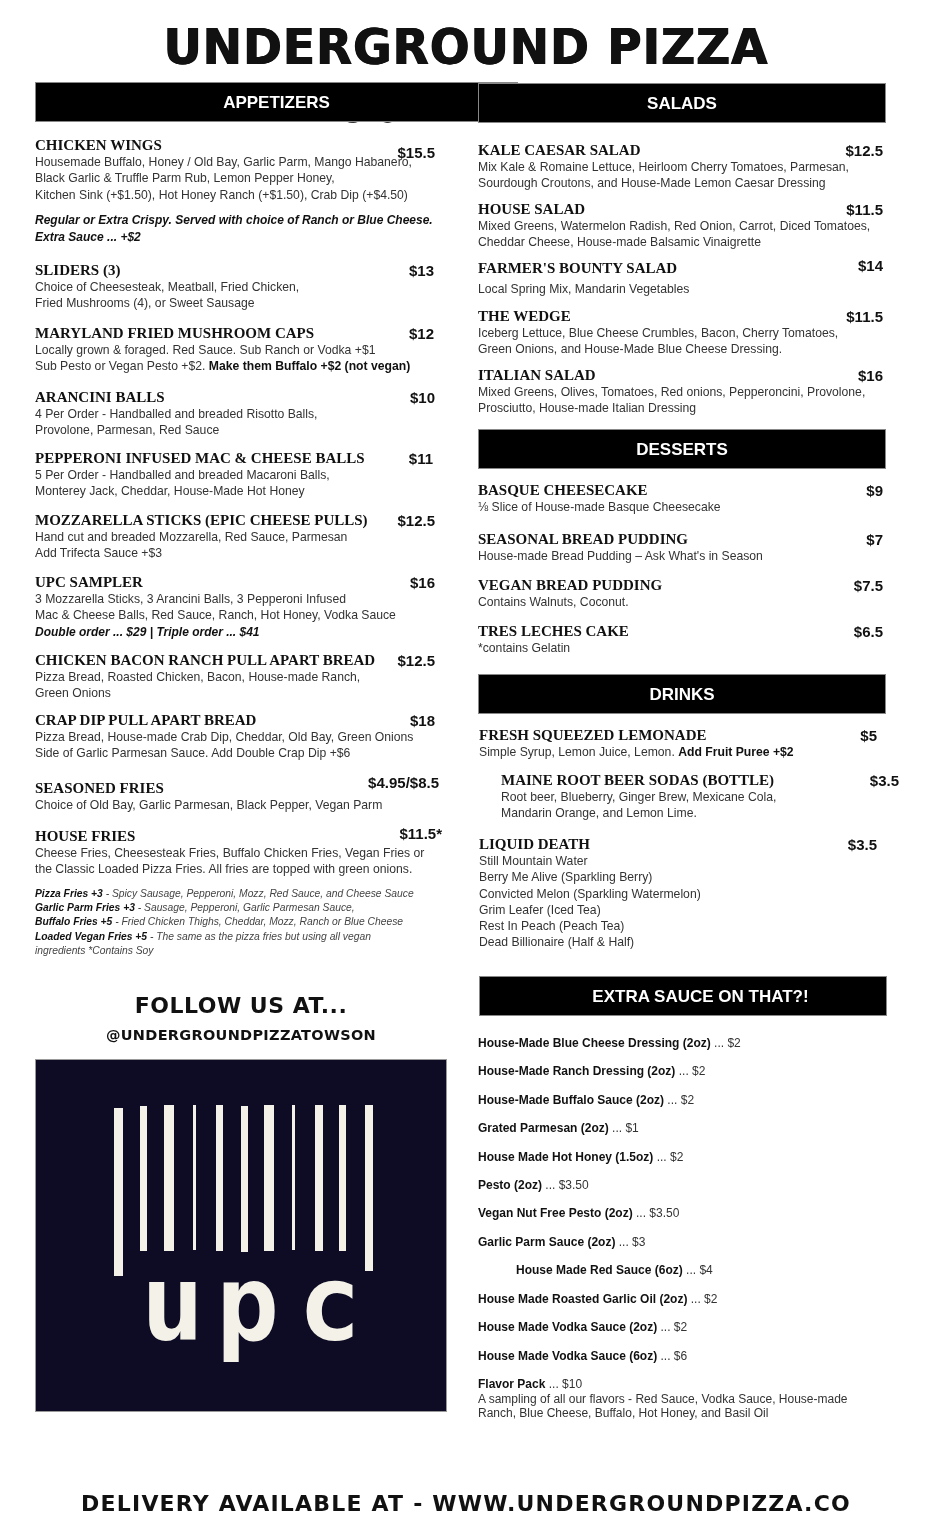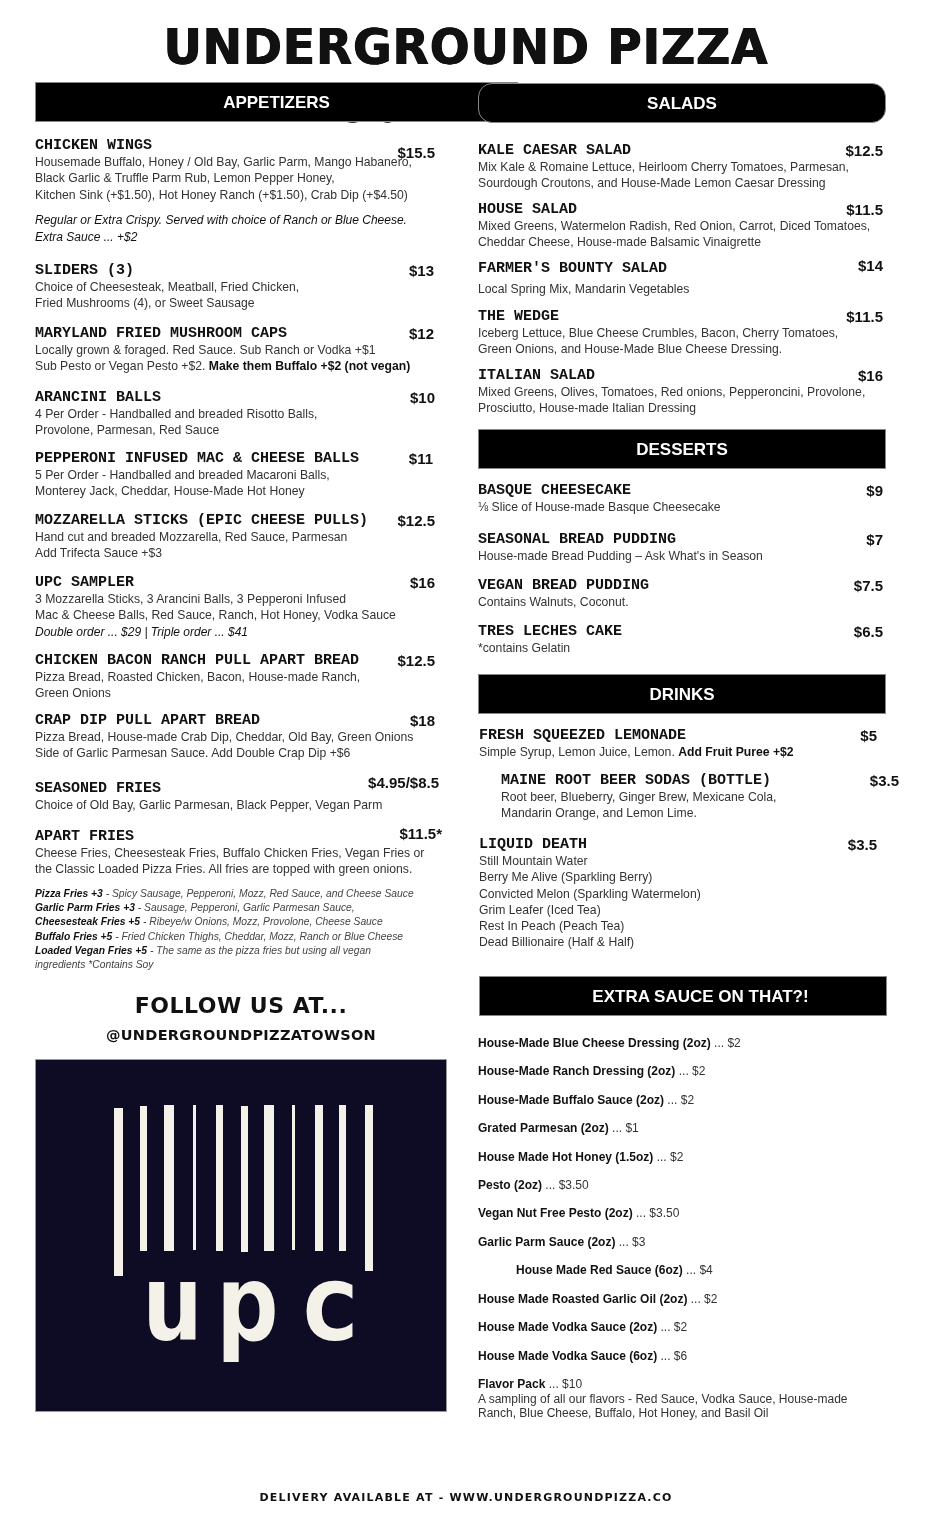--- a/index.html
+++ b/index.html
@@ -18,34 +18,34 @@
   .col-right { left: 478px; width: 408px; }
 
   .sec-head {
     position: absolute; background: #000; color: #fff; text-align: center;
     font-family: "Liberation Sans", sans-serif; font-weight: bold; font-size: 17px;
     height: 40px; line-height: 40px; border: 1px solid #888;
   }
 
   .item { position: absolute; left: 0; width: 100%; }
   .item-name {
-    font-family: Liberation Mono, monospace; font-weight: bold; font-size: 15px;
+    font-family: Liberation Serif, serif; font-weight: bold; font-size: 15px;
     color: #111; line-height: 17px; display: block;
   }
   .item-price {
     position: absolute; top: 0; font-family: "Liberation Sans", sans-serif;
     font-weight: bold; font-size: 15px; color: #111;
   }
   .item-desc {
     font-family: "Liberation Sans", sans-serif; font-size: 12.2px; color: #333;
     line-height: 16.3px; white-space: pre-line;
   }
   .item-note {
     font-family: "Liberation Sans", sans-serif; font-size: 12px; color: #111;
-    line-height: 17px; font-style: italic; font-weight: normal; white-space: pre-line;
+    line-height: 17px; font-style: italic; font-weight: bold; white-space: pre-line;
   }
   b.strong { color: #111; font-weight: bold; }
 
   .fries-notes { position: absolute; left: 0; top: 887px; width: 410px; }
   .fries-line {
     font-family: "Liberation Sans", sans-serif; font-size: 10.3px; line-height: 14.2px;
     color: #444; font-style: italic;
   }
   .fries-line .fl-name { color: #111; font-weight: bold; }
 
@@ -65,21 +65,21 @@
     position: absolute; color: #f4f2e8; font-family: "DejaVu Sans Mono", monospace;
     font-weight: bold; font-size: 105px; line-height: 1;
   }
 
   .sauce { position: absolute; left: 0; width: 420px; }
   .sauce-line { font-family: "Liberation Sans", sans-serif; font-size: 12px; color: #333; line-height: 15px; }
   .sauce-line .s-name { font-weight: bold; color: #111; }
 
   .footer {
     position: absolute; left: 0; top: 1491px; width: 932px; text-align: center;
-    font-family: "DejaVu Sans", sans-serif; font-weight: 900; font-size: 11px;
+    font-family: "DejaVu Sans", sans-serif; font-weight: 900; font-size: 22px;
     letter-spacing: 1.2px; color: #111;
   }
 </style>
 </head>
 <body>
 
 <div class="title">UNDERGROUND PIZZA COMPANY</div>
 
 <div class="col col-left">
   <div class="sec-head" style="left:0;top:82px;width:483px;">APPETIZERS</div>
@@ -151,30 +151,29 @@
 Side of Garlic Parmesan Sauce. Add Double Crap Dip +$6</div>
   </div>
 
   <div class="item" style="top:780px;">
     <span class="item-name">SEASONED FRIES</span>
     <span class="item-price" style="right:3px;top:-6px;">$4.95/$8.5</span>
     <div class="item-desc">Choice of Old Bay, Garlic Parmesan, Black Pepper, Vegan Parm</div>
   </div>
 
   <div class="item" style="top:828px;">
-    <span class="item-name">APART FRIES</span>
+    <span class="item-name">HOUSE FRIES</span>
     <span class="item-price" style="right:0px;top:-3px;margin-left:16px;">$11.5*</span>
     <div class="item-desc">Cheese Fries, Cheesesteak Fries, Buffalo Chicken Fries, Vegan Fries or
 the Classic Loaded Pizza Fries. All fries are topped with green onions.</div>
   </div>
 
   <div class="fries-notes">
     <div class="fries-line"><span class="fl-name">Pizza Fries +3</span><span> - Spicy Sausage, Pepperoni, Mozz, Red Sauce, and Cheese Sauce</span></div>
     <div class="fries-line"><span class="fl-name">Garlic Parm Fries +3</span><span> - Sausage, Pepperoni, Garlic Parmesan Sauce,</span></div>
-    <div class="fries-line"><span class="fl-name">Cheesesteak Fries +5</span><span> - Ribeye/w Onions, Mozz, Provolone, Cheese Sauce</span></div>
     <div class="fries-line"><span class="fl-name">Buffalo Fries +5</span><span> - Fried Chicken Thighs, Cheddar, Mozz, Ranch or Blue Cheese</span></div>
     <div class="fries-line"><span class="fl-name">Loaded Vegan Fries +5</span><span> - The same as the pizza fries but using all vegan</span></div>
     <div class="fries-line"><span class="fl-name"></span><span>ingredients  *Contains Soy</span></div>
   </div>
 </div>
 
 <div class="follow follow-title">FOLLOW US AT...</div>
 <div class="follow follow-handle">@UNDERGROUNDPIZZATOWSON</div>
 
 <div class="logo">
@@ -188,21 +187,21 @@
   <div class="bar" style="left:256px;top:45px;width:3px;height:145px;"></div>
   <div class="bar" style="left:279px;top:45px;width:8px;height:146px;"></div>
   <div class="bar" style="left:303px;top:45px;width:7px;height:146px;"></div>
   <div class="bar" style="left:329px;top:45px;width:8px;height:166px;"></div>
   <span class="logo-letter" style="left:105px;top:192px;">u</span>
   <span class="logo-letter" style="left:180px;top:192px;">p</span>
   <span class="logo-letter" style="left:262px;top:192px;">c</span>
 </div>
 
 <div class="col col-right">
-  <div class="sec-head" style="left:0;top:83px;width:408px;border-radius:14px;">SALADS</div>
+  <div class="sec-head" style="left:0;top:83px;width:408px;">SALADS</div>
 
   <div class="item" style="top:142px;">
     <span class="item-name">KALE CAESAR SALAD</span>
     <span class="item-price" style="right:3px;">$12.5</span>
     <div class="item-desc">Mix Kale &amp; Romaine Lettuce, Heirloom Cherry Tomatoes, Parmesan,
 Sourdough Croutons, and House-Made Lemon Caesar Dressing</div>
   </div>
   <div class="item" style="top:201px;">
     <span class="item-name">HOUSE SALAD</span>
     <span class="item-price" style="right:3px;">$11.5</span>

